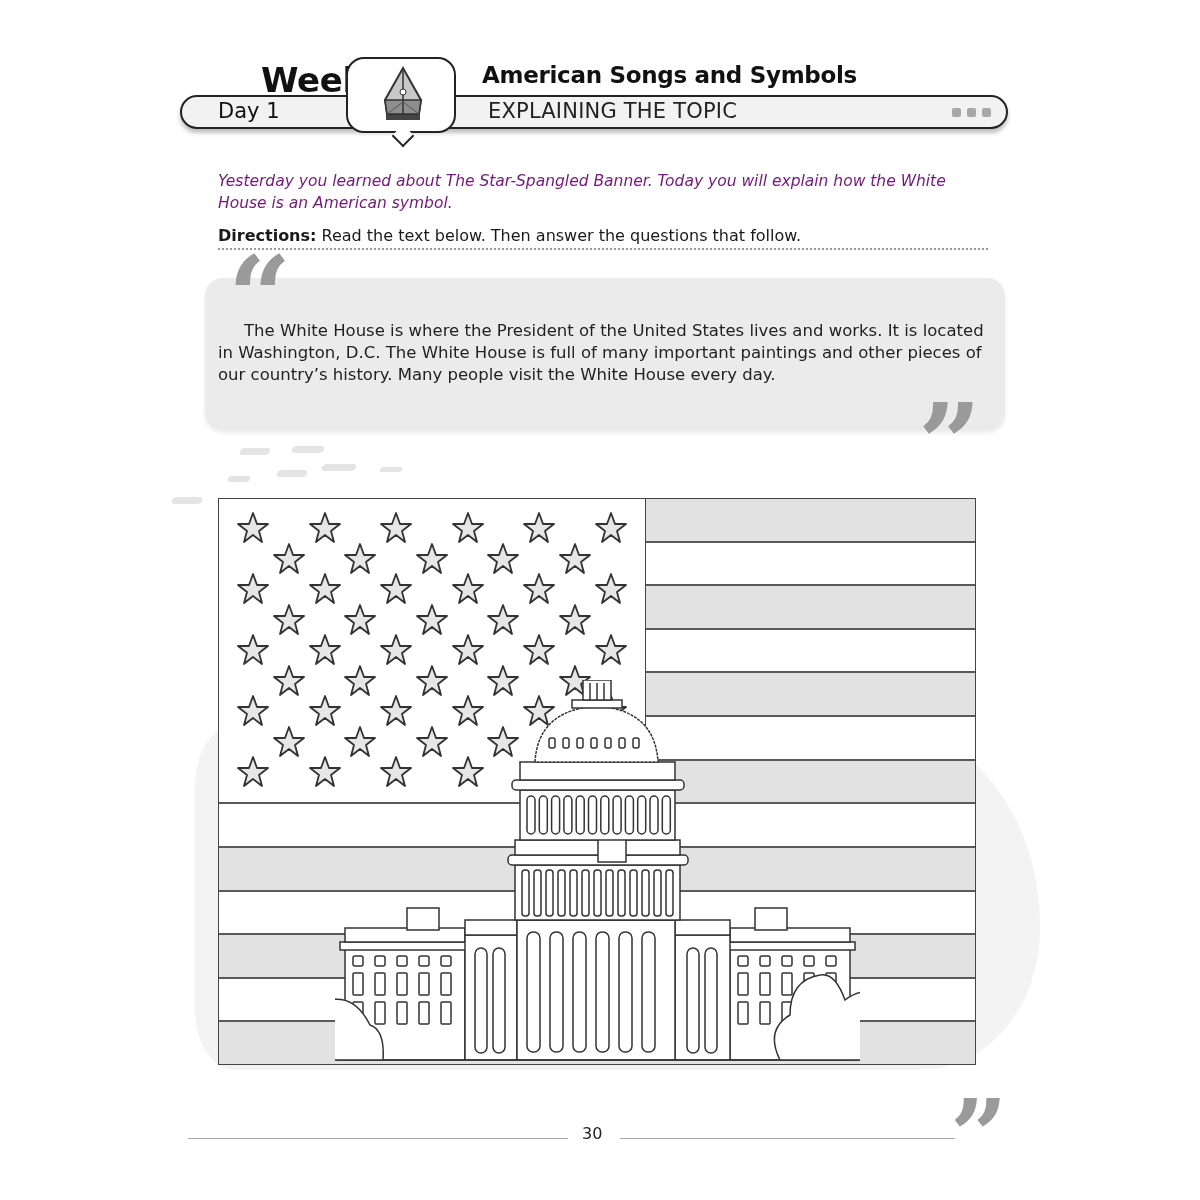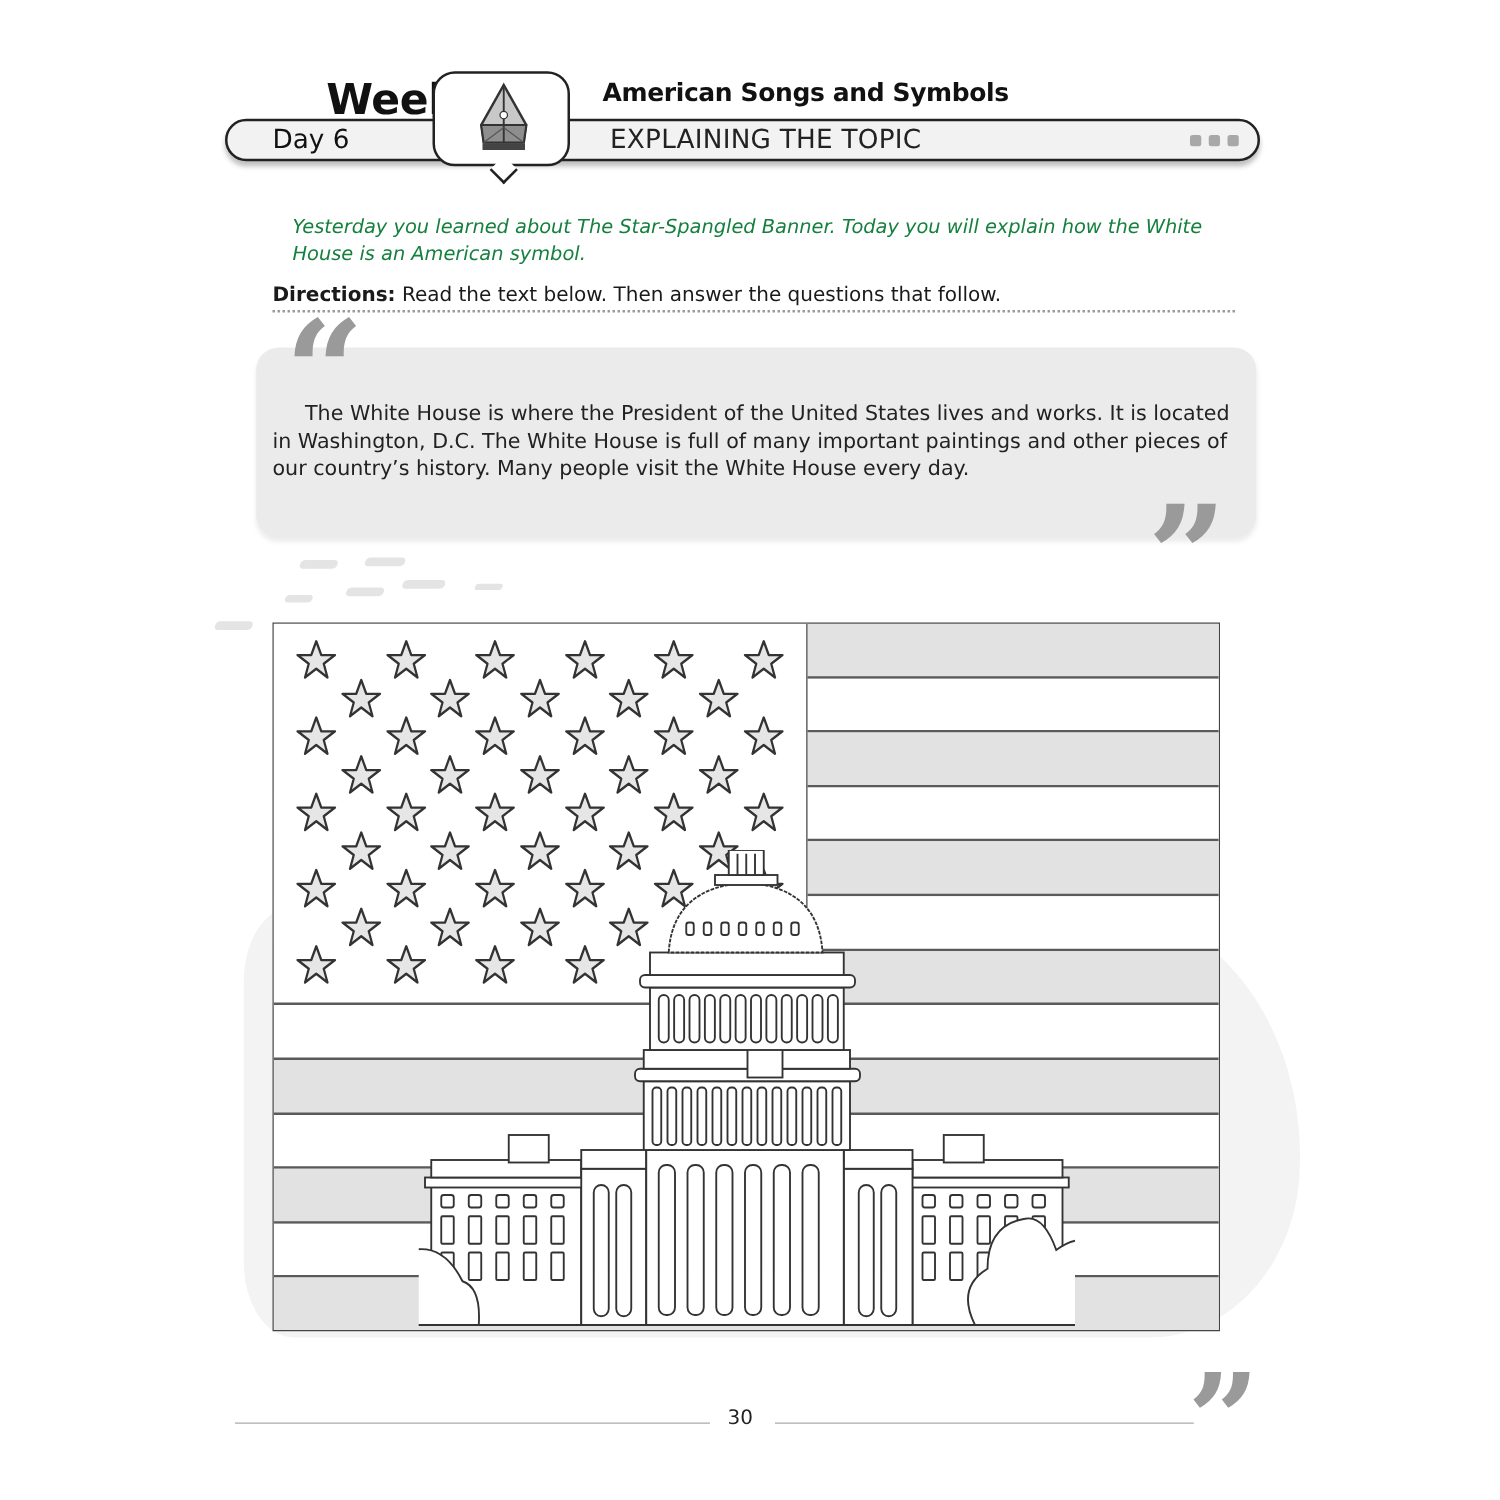--- a/index.html
+++ b/index.html
@@ -4,40 +4,40 @@
 <style>
   html, body { margin: 0; padding: 0; }
   body {
     width: 1200px; height: 1200px; background: #ffffff; position: relative; overflow: hidden;
     font-family: "DejaVu Sans", sans-serif; color: #1a1a1a;
   }
   .abs { position: absolute; }
 
   
   .week-label { left: 218px; top: 60px; font-size: 34px; font-weight: bold; color: #111; letter-spacing: -0.3px; margin-left: 43px; }
-  .topic-title { left: 482px; top: 62px; font-size: 20px; font-weight: bold; color: #111; letter-spacing: -0.3px; }
+  .topic-title { left: 482px; top: 62px; font-size: 23px; font-weight: bold; color: #111; letter-spacing: -0.3px; }
   .header-bar {
     left: 180px; top: 95px; width: 828px; height: 34px; border: 2.5px solid #222; border-radius: 20px;
     background: #f2f2f2; box-shadow: 0 4px 4px rgba(0,0,0,0.25); box-sizing: border-box;
   }
   .day-label { left: 218px; top: 99px; font-size: 21px; color: #111; }
   .section-label { left: 488px; top: 99px; font-size: 21px; color: #222; letter-spacing: 0.2px; text-align: center; }
   .dots { left: 952px; top: 108px; display: flex; gap: 6px; }
   .dots span { width: 9px; height: 9px; background: #a8a8a8; border-radius: 2px; display: block; }
 
   .bubble {
     left: 346px; top: 57px; width: 110px; height: 76px; background: #fff; border: 2.5px solid #222;
     border-radius: 18px; box-sizing: border-box;
   }
   .bubble-tail { left: 395px; top: 128px; width: 14px; height: 14px; background: #fff;
     border-right: 2.5px solid #222; border-bottom: 2.5px solid #222; transform: rotate(45deg); }
   .nib { left: 381px; top: 64px; width: 44px; height: 62px; }
 
   
-  .intro { left: 234px; top: 170px; width: 770px; font-size: 15.5px; font-style: italic; color: #15803d; line-height: 22px; }
+  .intro { left: 218px; top: 170px; width: 770px; font-size: 15.5px; font-style: italic; color: #701a75; line-height: 22px; }
   .directions { left: 218px; top: 226px; font-size: 16px; color: #1a1a1a; text-align: center; }
   .directions b { font-weight: bold; }
   .dotted-rule { left: 218px; top: 248px; width: 770px; border-top: 2px dotted #9a9a9a; }
 
   
   .passage-box {
     left: 205px; top: 278px; width: 800px; height: 152px; background: #ebebeb; border-radius: 18px;
     box-shadow: 0 3px 4px rgba(0,0,0,0.08);
   }
   .quote-open { left: 228px; top: 242px; font-family: "DejaVu Serif", serif; font-size: 110px; font-weight: bold; color: #9a9a9a; line-height: 1; }
@@ -72,21 +72,21 @@
 <div class="abs smudge" style="left:292px;top:446px;width:32px;height:7px;"></div>
 <div class="abs smudge" style="left:228px;top:476px;width:22px;height:6px;"></div>
 <div class="abs smudge" style="left:277px;top:470px;width:30px;height:7px;"></div>
 <div class="abs smudge" style="left:322px;top:464px;width:34px;height:7px;"></div>
 <div class="abs smudge" style="left:380px;top:467px;width:22px;height:5px;"></div>
 <div class="abs smudge" style="left:172px;top:497px;width:30px;height:7px;"></div>
 
 <div class="abs header-bar"></div>
 <div class="abs week-label">Week 2</div>
 <div class="abs topic-title">American Songs and Symbols</div>
-<div class="abs day-label">Day 6</div>
+<div class="abs day-label">Day 1</div>
 <div class="abs section-label">EXPLAINING THE TOPIC</div>
 <div class="abs dots">
     <span></span>
     <span></span>
     <span></span>
   </div>
 
 <div class="abs bubble"></div>
 <div class="abs bubble-tail"></div>
 <svg class="abs nib" viewBox="0 0 44 62">

